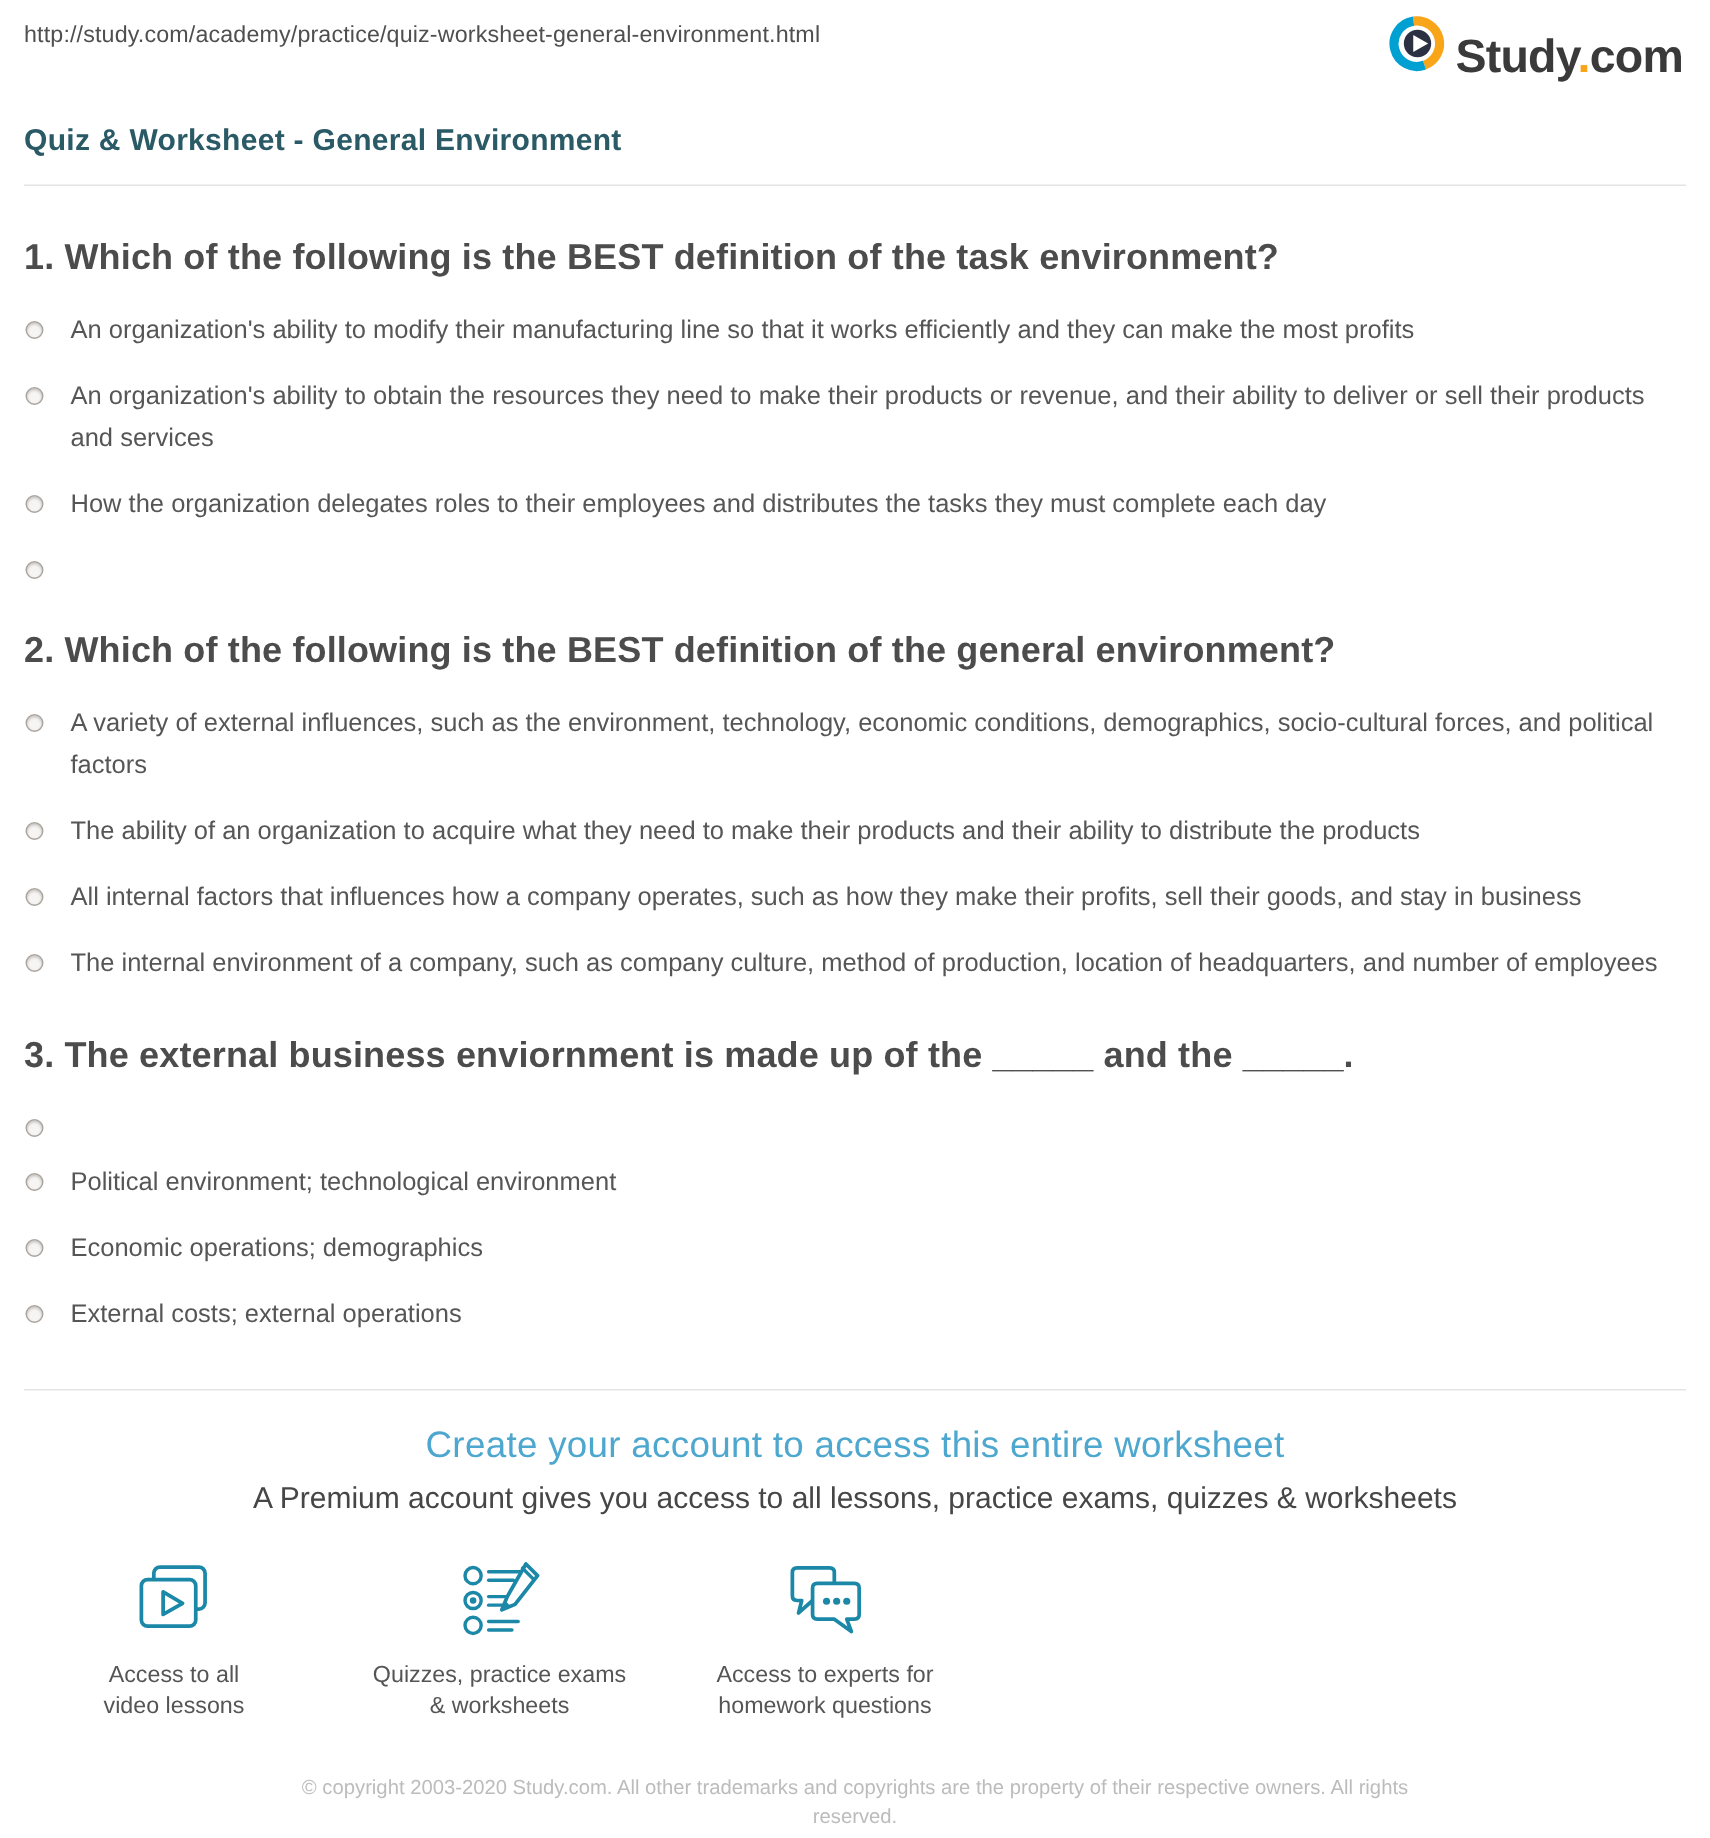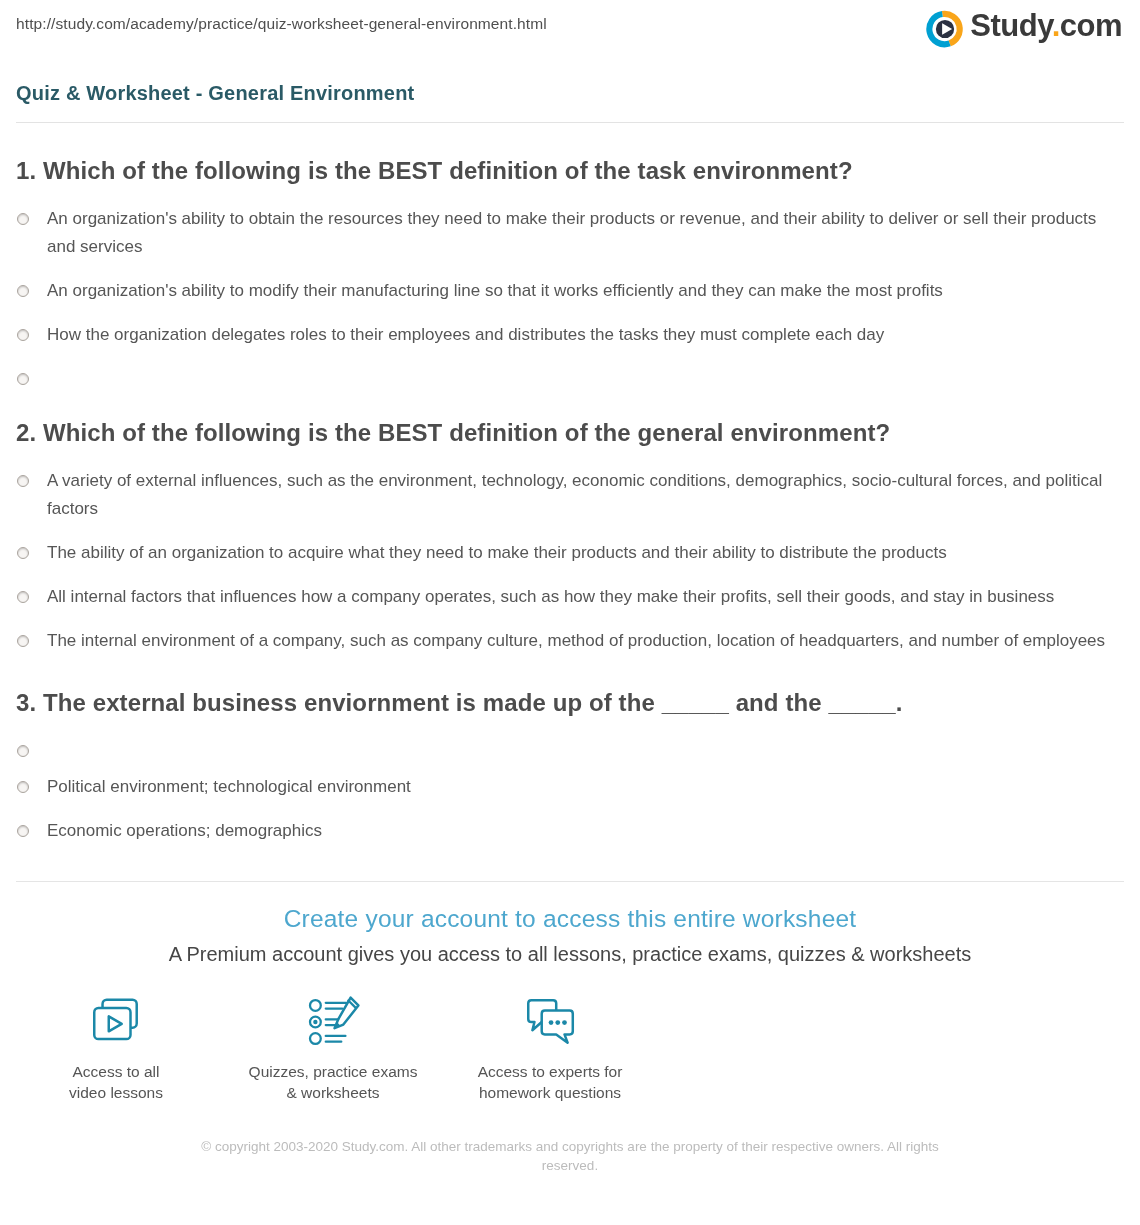--- a/index.html
+++ b/index.html
@@ -11,21 +11,21 @@
   }
   *{box-sizing:border-box;margin:0;padding:0;}
   html,body{background:#fff;}
   body{
     width:1140px;height:1225px;overflow:hidden;
     font-family:"Liberation Sans","DejaVu Sans",sans-serif;
     color:#555;
   }
   .topbar{display:flex;justify-content:space-between;align-items:flex-start;padding:10px 18px 0 16px;}
   .url-text{font-size:15.5px;color:#4f4f4f;margin-top:5px;letter-spacing:0.1px;}
-  .logo{display:flex;align-items:flex-start;gap:6px;cursor:pointer;}
+  .logo{display:flex;align-items:flex-end;gap:6px;cursor:pointer;}
   .logo-text{font-size:31px;font-weight:700;color:#3a3a3a;letter-spacing:-0.5px;line-height:1;}
   .logo-dot{color:var(--logo-orange);}
   .page-title{
     margin:30px 16px 0;font-size:20px;font-weight:700;color:var(--title-color);letter-spacing:0.2px;
   }
   .title-rule{border:none;border-top:1px solid #e3e3e3;margin:17px 16px 0;}
   .quiz{padding:0 16px;}
   .question{margin-top:34px;}
   .q-prompt{font-size:24px;font-weight:700;color:#4c4c4c;letter-spacing:0.1px;}
   .options{margin-top:20px;}
@@ -77,25 +77,25 @@
 <h1 class="page-title">Quiz &amp; Worksheet - General Environment</h1>
 <hr class="title-rule">
 
 <div class="quiz">
 
   <div class="question">
     <div class="q-prompt">1. Which of the following is the BEST definition of the task environment?</div>
     <div class="options">
       <div class="option">
         <span class="radio" role="radio" aria-checked="false"></span>
+        <span class="option-text">An organization's ability to modify their manufacturing line so that it works efficiently and they can make the most profits</span>
+      </div>
+      <div class="option">
+        <span class="radio" role="radio" aria-checked="false"></span>
         <span class="option-text">An organization's ability to obtain the resources they need to make their products or revenue, and their ability to deliver or sell their products and services</span>
-      </div>
-      <div class="option">
-        <span class="radio" role="radio" aria-checked="false"></span>
-        <span class="option-text">An organization's ability to modify their manufacturing line so that it works efficiently and they can make the most profits</span>
       </div>
       <div class="option">
         <span class="radio" role="radio" aria-checked="false"></span>
         <span class="option-text">How the organization delegates roles to their employees and distributes the tasks they must complete each day</span>
       </div>
       <div class="option">
         <span class="radio" role="radio" aria-checked="false"></span>
       </div>
     </div>
   </div>
@@ -128,20 +128,24 @@
       <div class="option">
         <span class="radio" role="radio" aria-checked="false"></span>
       </div>
       <div class="option">
         <span class="radio" role="radio" aria-checked="false"></span>
         <span class="option-text">Political environment; technological environment</span>
       </div>
       <div class="option">
         <span class="radio" role="radio" aria-checked="false"></span>
         <span class="option-text">Economic operations; demographics</span>
+      </div>
+      <div class="option">
+        <span class="radio" role="radio" aria-checked="false"></span>
+        <span class="option-text">External costs; external operations</span>
       </div>
     </div>
   </div>
 
 </div>
 
 <div class="cta">
   <div class="cta-title">Create your account to access this entire worksheet</div>
   <div class="cta-sub">A Premium account gives you access to all lessons, practice exams, quizzes &amp; worksheets</div>
 

